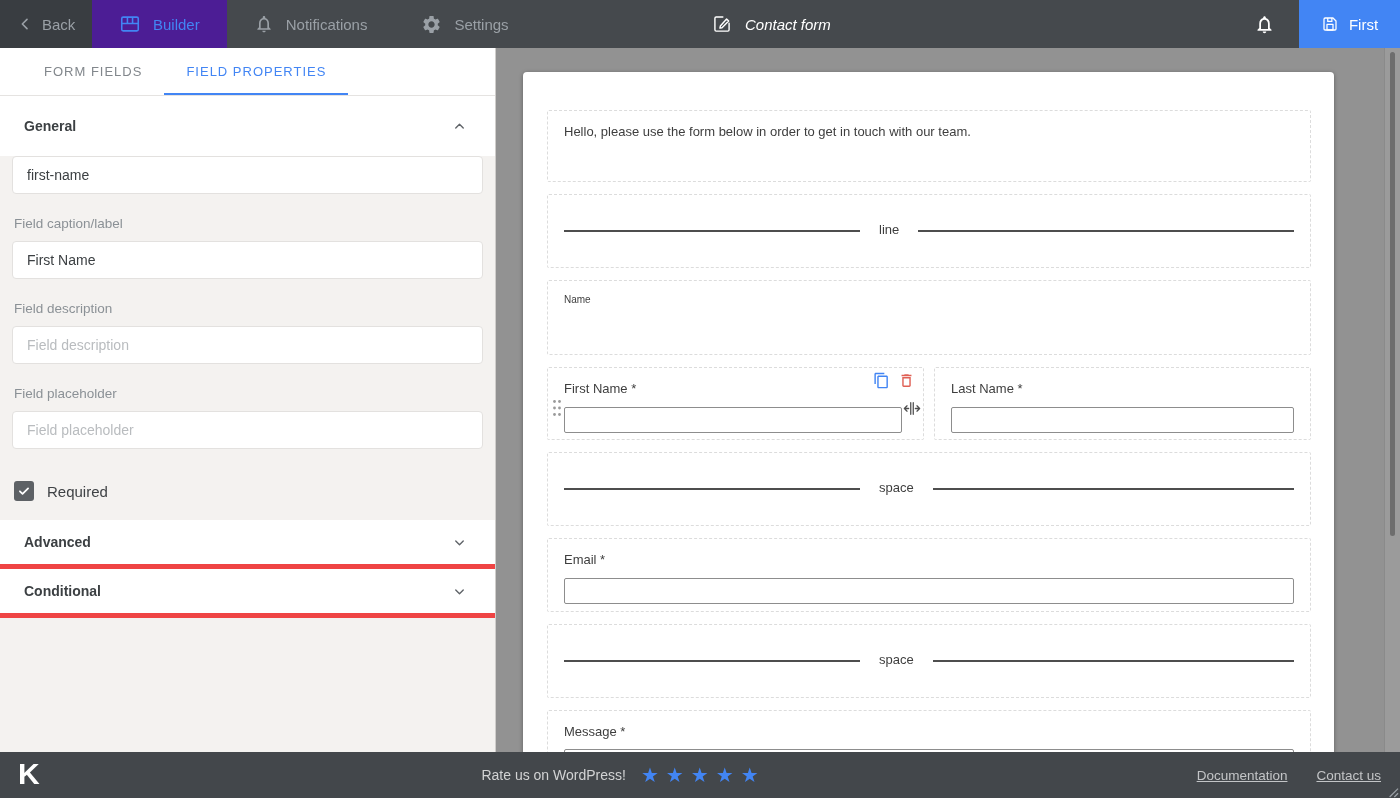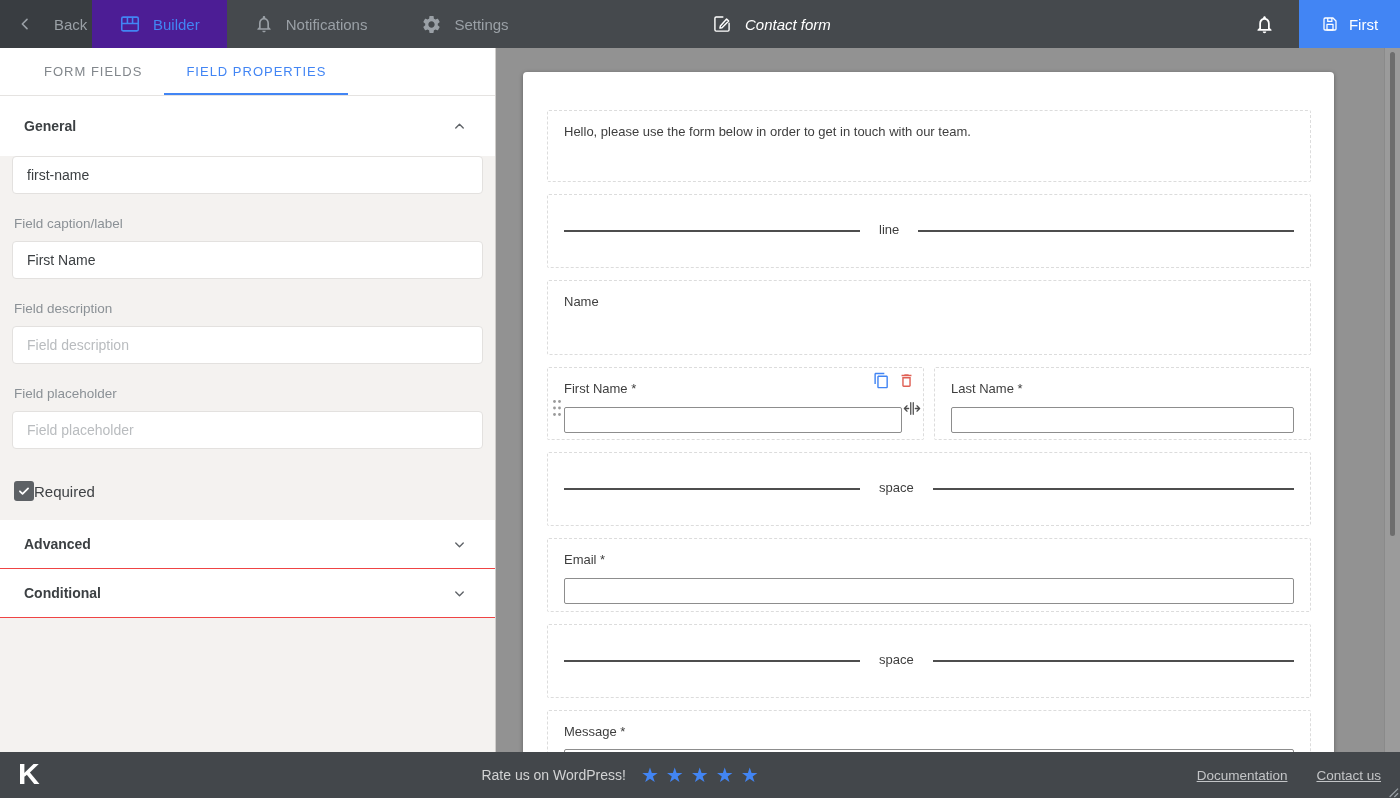--- a/index.html
+++ b/index.html
@@ -6,55 +6,55 @@
   html,body { width:1400px; height:798px; }
   body {
     position:relative; overflow:hidden;
     font-family:"Liberation Sans", sans-serif;
     background:#ffffff;
   }
   svg { display:block; }
 
   
   .topbar { position:absolute; top:0; left:0; right:0; height:48px; background:#45494d; display:flex; align-items:stretch; z-index:30; }
-  .back-btn { width:92px; background:#393d41; color:#9aa0a6; display:flex; align-items:center; padding-left:17px; gap:21px; font-size:15px; cursor:pointer; }
+  .back-btn { width:92px; background:#393d41; color:#9aa0a6; display:flex; align-items:center; padding-left:17px; gap:9px; font-size:15px; cursor:pointer; }
   .top-tab { display:flex; align-items:center; gap:12px; padding:0 27px; color:#9aa0a6; font-size:15px; cursor:pointer; }
   .top-tab.active { background:#4c1d95; color:#4285f4; }
   .top-title { position:absolute; left:712px; top:0; height:48px; display:flex; align-items:center; gap:13px; color:#ffffff; font-size:15px;font-style:italic; }
   .top-bell { position:absolute; right:125px; top:0; height:48px; display:flex; align-items:center; color:#ffffff; cursor:pointer; }
   .save-btn { position:absolute; right:0; top:0; width:101px; height:48px; background:#4285f4; color:#ffffff; display:flex; align-items:center; justify-content:center; gap:10px; font-size:15px; cursor:pointer; }
 
   
   .sidebar { position:absolute; top:48px; left:0; width:496px; bottom:46px; background:#f4f2f0; border-right:1px solid #cfcdcb; overflow:hidden; z-index:20; }
   .side-tabs { height:48px; background:#fff; border-bottom:1px solid #e5e3e1; display:flex; padding-left:22px; }
   .side-tab { padding:0 22px; display:flex; align-items:center; font-size:13px; letter-spacing:1px; color:#82878c; cursor:pointer; }
   .side-tab.active { color:#4285f4; box-shadow:inset 0 -2px 0 #4285f4; }
   .accordion-head { height:60px; background:#fff; display:flex; align-items:center; justify-content:space-between; padding:0 28px 0 24px; font-size:14px; font-weight:bold; color:#3c4043; cursor:pointer; }
-  .accordion-head.sub { height:49px; border-bottom:1px solid #ef4444; }
+  .accordion-head.sub { height:49px; border-bottom:5px solid #ef4444; }
   .accordion-head.sub:first-of-type { border-top:1px solid #ebe9e7; }
   .chev { color:#5f6368; }
   .panel { background:#f4f2f0; padding:0 12px 19px; }
   .f-label { margin:22px 2px 10px; font-size:13.5px; color:#8b9196; }
   .f-label.first { margin-top:15px; }
   .side-input { width:100%; height:38px; background:#fff; border:1px solid #e3e1df; border-radius:4px; padding:0 14px; font-size:14px; color:#3c4043; font-family:"Liberation Sans", sans-serif; outline:none; }
   .side-input::placeholder { color:#b9bcbf; }
-  .req-row { margin:32px 2px 0; display:flex; align-items:center; cursor:pointer; }
+  .req-row { margin:32px 2px 0; display:flex; align-items:center; gap:13px; cursor:pointer; }
   .checkbox { width:20px; height:20px; background:#5d6165; border-radius:3px; display:flex; align-items:center; justify-content:center; }
   .req-label { font-size:15px; color:#3f4245; }
 
   
   .canvas { position:absolute; left:496px; top:48px; right:0; bottom:46px; background:#929292; overflow:hidden; z-index:10; }
   .card { position:absolute; left:27px; top:24px; width:811px; height:760px; background:#fff; border-radius:4px; box-shadow:0 1px 4px rgba(0,0,0,.35); padding:38px 23px 0 24px; }
   .blk { border:1px dashed #dcdcdc; border-radius:2px; margin-bottom:12px; padding:13px 16px; position:relative; cursor:pointer; }
   .blk-text { height:72px; font-size:13px; color:#3e3e3e; }
   .blk-divider { height:74px; display:flex; align-items:center; }
   .seg-a { width:296px; height:2px; background:#4e4e4e; }
   .seg-b { flex:1; height:2px; background:#4e4e4e; }
   .div-label { margin:0 19px 3px; font-size:13px; color:#3e3e3e; }
-  .blk-heading { height:75px; font-size:13px; color:#3e3e3e; }
+  .blk-heading { height:75px; font-size:10px; color:#3e3e3e; }
   .field-row { display:flex; gap:10px; margin-bottom:12px; }
   .blk-field { flex:1; height:73px; margin-bottom:0; }
   .blk-email { height:74px; }
   .blk-message { height:100px; }
   .f-caption { font-size:13px; color:#3e3e3e; }
   .preview-input { margin-top:11px; height:26px; width:100%; border:1px solid #8d8d8d; border-radius:2px; background:#fff; display:block; outline:none; }
   .preview-input.narrow { width:calc(100% - 5px); }
   .preview-textarea { margin-top:10px; height:46px; width:100%; border:1px solid #8d8d8d; border-radius:2px; background:#fff; display:block; }
   .blk-controls { position:absolute; top:4px; right:8px; display:flex; gap:8px; }
   .ctl { cursor:pointer; }

